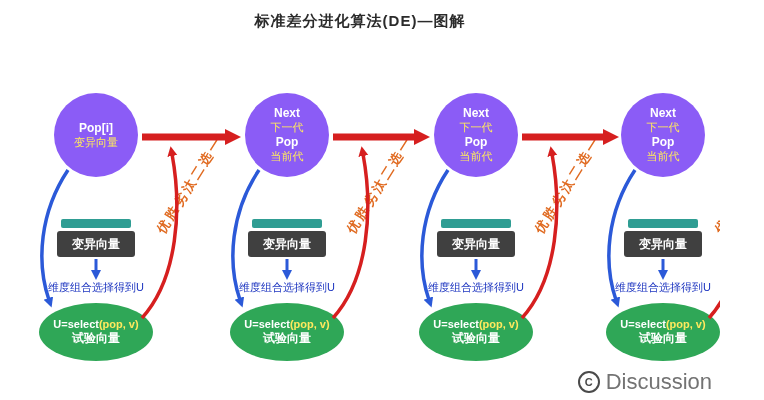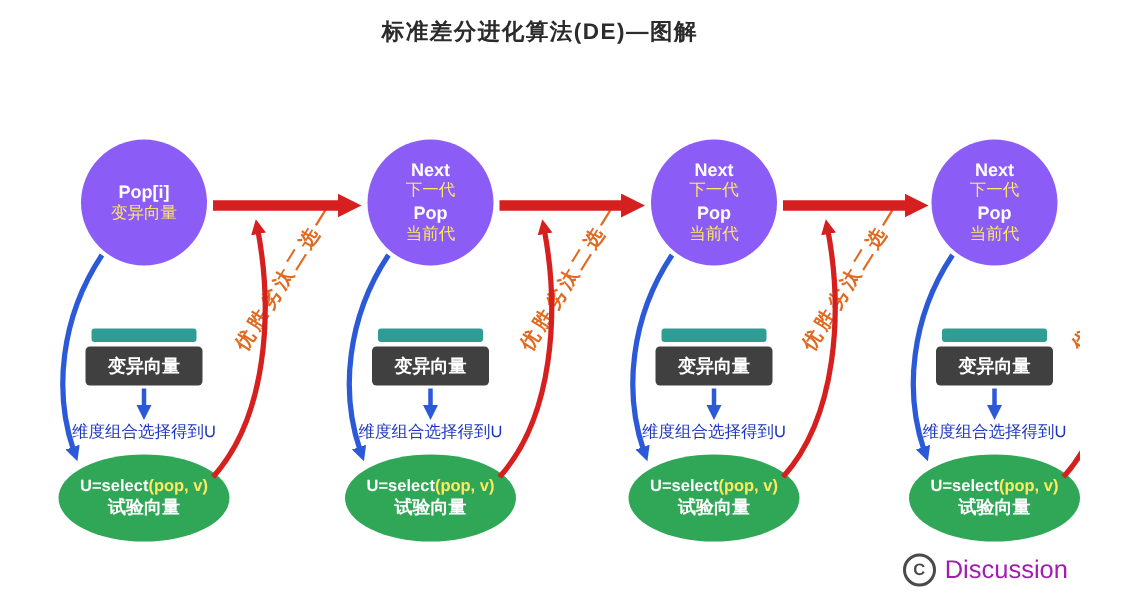--- a/index.html
+++ b/index.html
@@ -51,21 +51,21 @@
 
   .banner{position:absolute;top:178px;left:0;width:764px;height:41px;z-index:6;
     background:linear-gradient(180deg,#f5ab1d 0%,#fcc43a 55%,#f3a81c 100%);
     color:#fff;font-size:25px;font-weight:bold;text-align:center;line-height:41px;
     text-shadow:1px 2px 3px rgba(120,70,0,.45);letter-spacing:1px;white-space:nowrap;}
 
   .watermark{position:absolute;top:369px;right:8px;z-index:5;
     display:flex;align-items:center;gap:6px;color:#3d3d3d;}
   .cc{width:18px;height:18px;border:2px solid #4a4a4a;border-radius:50%;
     font-size:11px;font-weight:bold;color:#4a4a4a;text-align:center;line-height:18px;}
-  .wm-text{font-size:17px;font-weight:500;color:#a21caf;}
+  .wm-text{font-size:22px;font-weight:500;color:#737373;}
 </style>
 </head>
 <body>
 
 <div id="stage">
 
   <div class="title">标准差分进化算法(DE)—图解</div>
 
   <svg class="arrows" width="764" height="400">
     <defs>

